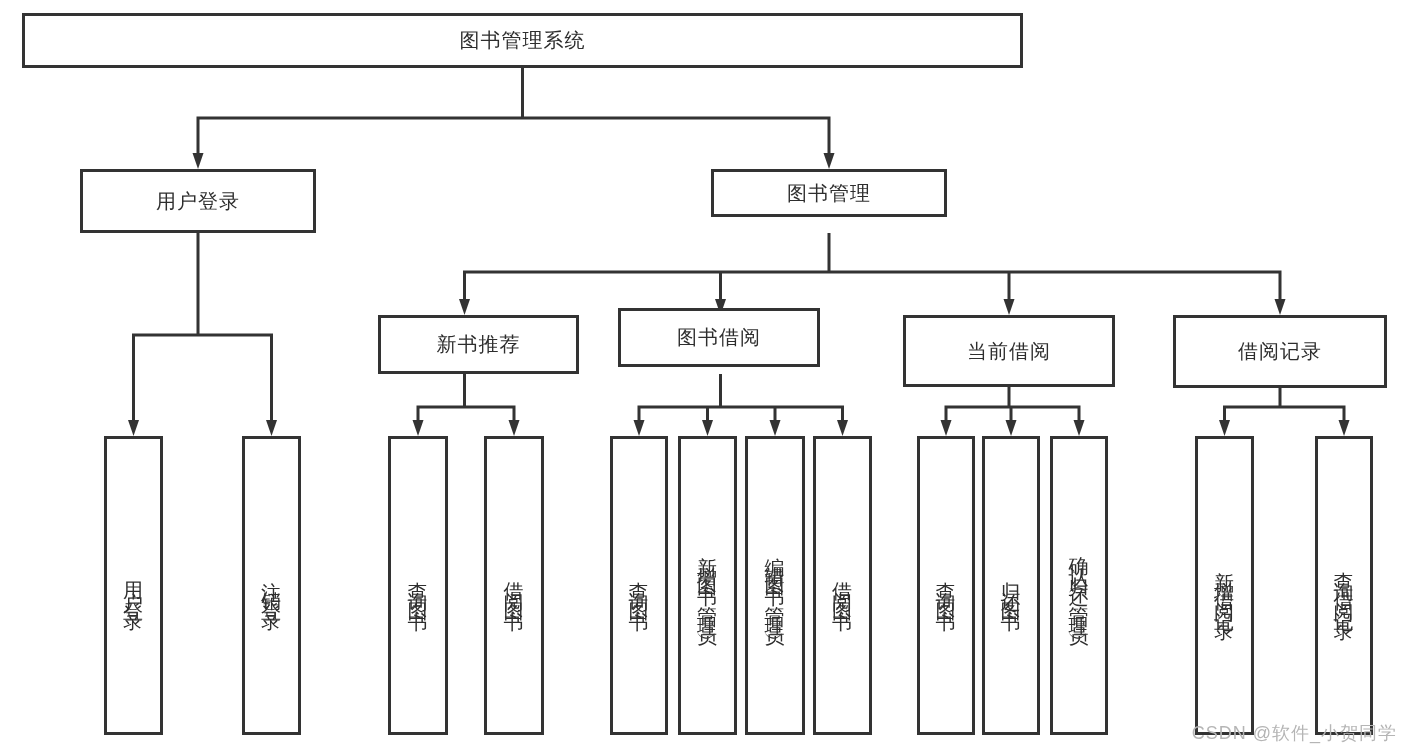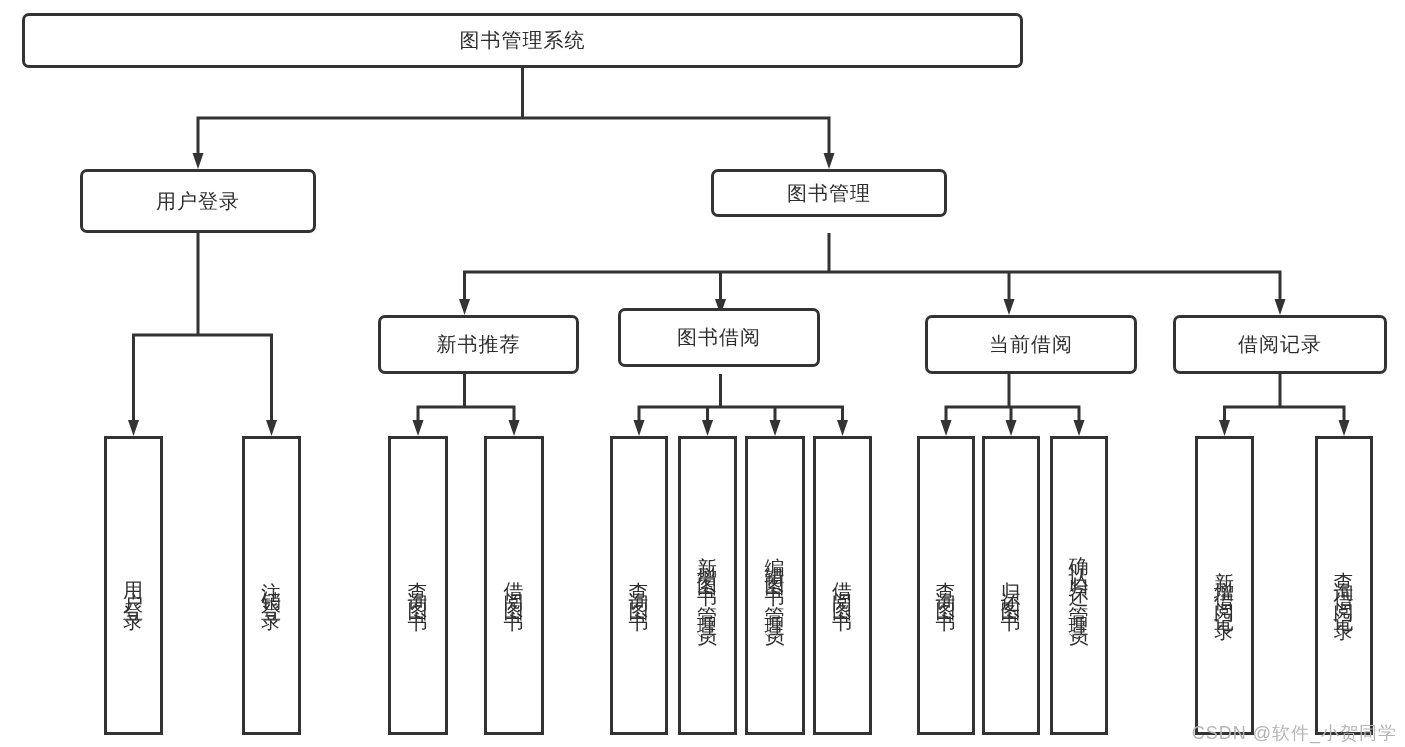--- a/index.html
+++ b/index.html
@@ -27,21 +27,20 @@
     border: 3px solid var(--line, #333333);
     background: #ffffff;
     display: flex;
     align-items: center;
     justify-content: center;
     color: var(--text, #2e2e2e);
     font-size: 20px;
   }
   .box.h {
     letter-spacing: 1px;
-    border-radius: 7px;
   }
   .box.v {
     writing-mode: vertical-rl;
     text-orientation: mixed;
     letter-spacing: 10px;
     line-height: 1;
   }
   .watermark {
     position: absolute;
     right: 8px;
@@ -89,22 +88,22 @@
     </g>
   </svg>
 
   <div class="box h" style="left:22px;top:13px;width:1001px;height:55px">图书管理系统</div>
 
   <div class="box h" style="left:80px;top:169px;width:236px;height:64px">用户登录</div>
   <div class="box h" style="left:711px;top:169px;width:236px;height:48px">图书管理</div>
 
   <div class="box h" style="left:378px;top:315px;width:201px;height:59px">新书推荐</div>
   <div class="box h" style="left:618px;top:308px;width:202px;height:59px">图书借阅</div>
-  <div class="box h" style="left:925px;top:315px;width:212px;height:59px">当前借阅</div>
-  <div class="box h" style="left:1173px;top:315px;width:214px;height:59px">借阅记录</div>
+  <div class="box h" style="left:903px;top:315px;width:212px;height:72px">当前借阅</div>
+  <div class="box h" style="left:1173px;top:315px;width:214px;height:73px">借阅记录</div>
 
   <div class="box v" style="left:104px;top:436px;width:59px;height:299px">用户登录</div>
   <div class="box v" style="left:242px;top:436px;width:59px;height:299px">注销登录</div>
 
   <div class="box v" style="left:388px;top:436px;width:60px;height:299px">查询图书</div>
   <div class="box v" style="left:484px;top:436px;width:60px;height:299px">借阅图书</div>
 
   <div class="box v" style="left:610px;top:436px;width:58px;height:299px">查询图书</div>
   <div class="box v" style="left:678px;top:436px;width:59px;height:299px">新增图书（管理员）</div>
   <div class="box v" style="left:745px;top:436px;width:60px;height:299px">编辑图书（管理员）</div>

